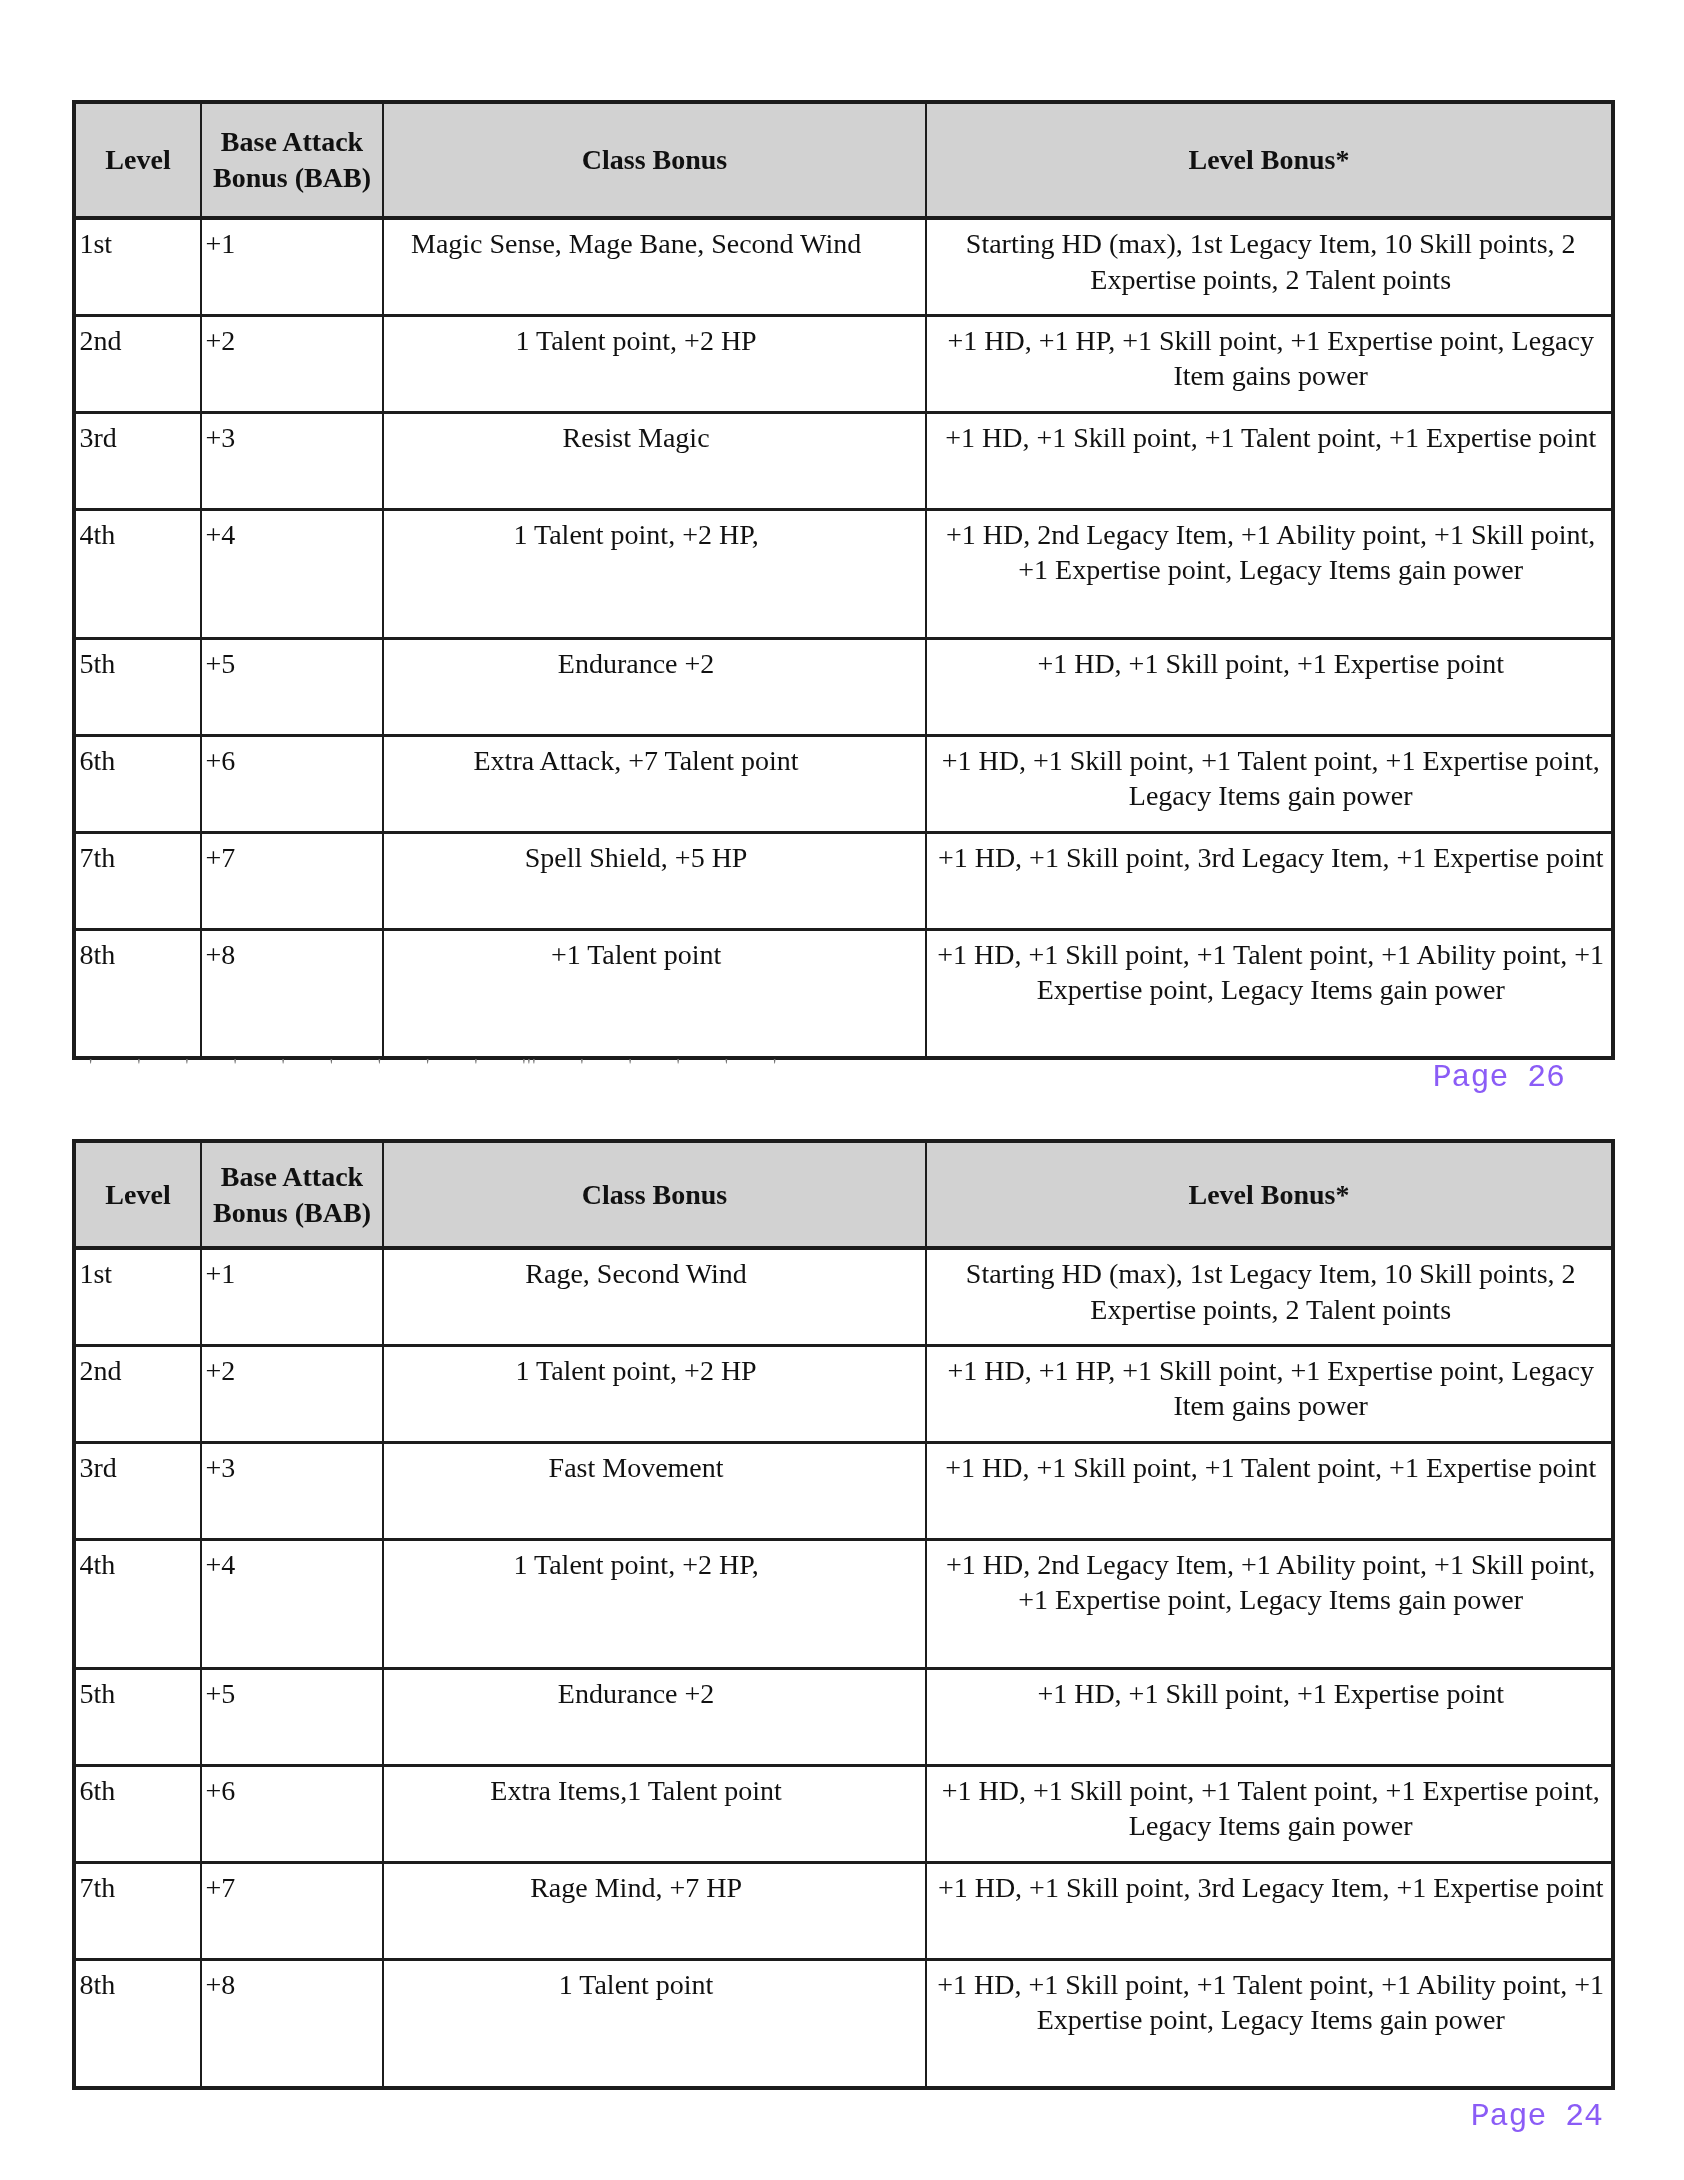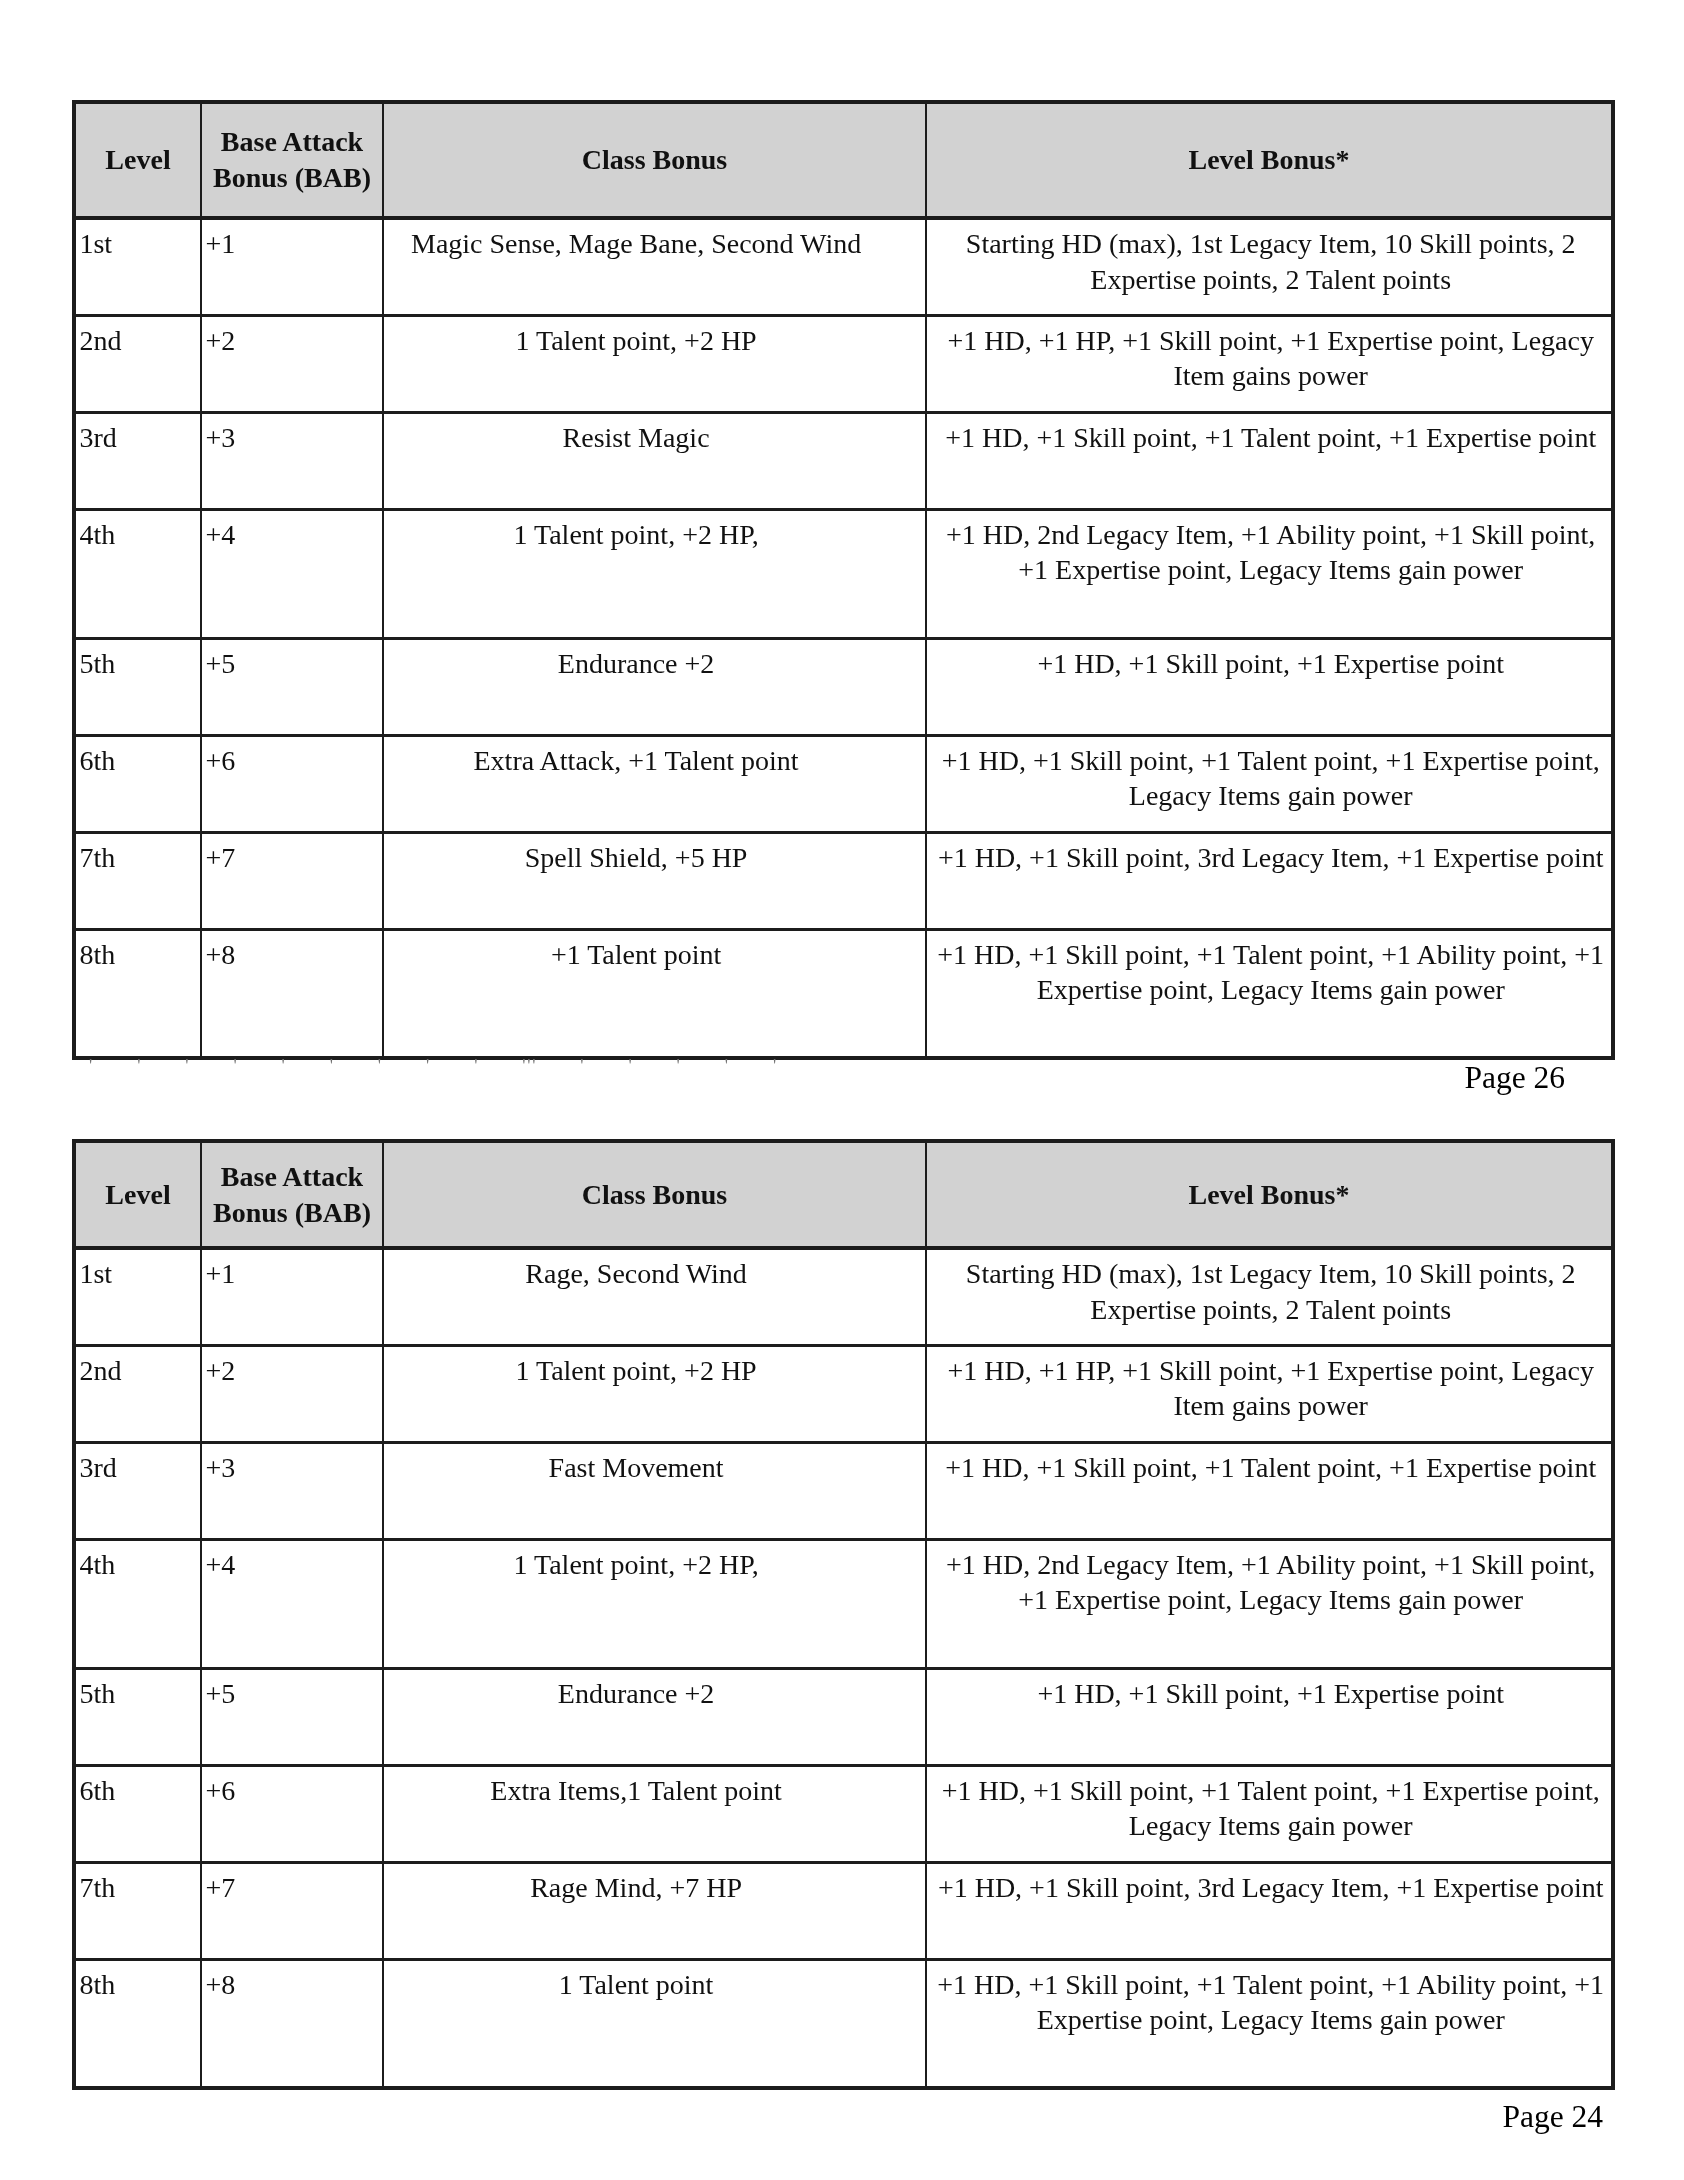--- a/index.html
+++ b/index.html
@@ -50,23 +50,23 @@
   }
   .class-table td.cell-center{padding-left:3.4px;padding-right:3.4px;}
   .class-table td.cell-class{text-align:center;padding-right:47px;}
   .class-table td.cell-bonus{text-align:center;padding-right:6.8px;}
   .t1 tr.hdr{height:116px;}
   .t2 tr.hdr{height:107px;}
   tr.row-std{height:97px;}
   tr.row-tall{height:129px;}
   .page-num{
     position:absolute;
-    font-family:Liberation Serif, serif;
+    font-family:Liberation Mono, monospace;
     font-size:31.5px;
-    color:#000000;
+    color:#8b5cf6;
     white-space:nowrap;
   }
   .page-num.p26{top:1060px;right:120px;}
   .page-num.p24{top:2099px;right:82px;margin-left:48px;}
   .clipped-line{
     position:absolute;
     top:1056px;
     left:89px;
     width:1175px;
     height:13.6px;
@@ -126,21 +126,21 @@
       </tr>
       <tr class="row-std">
         <td class="cell-center">5th</td>
         <td class="cell-center">+5</td>
         <td class="cell-class">Endurance +2</td>
         <td class="cell-bonus">+1 HD, +1 Skill point, +1 Expertise point</td>
       </tr>
       <tr class="row-std">
         <td class="cell-center">6th</td>
         <td class="cell-center">+6</td>
-        <td class="cell-class">Extra Attack, +1 Talent point</td>
+        <td class="cell-class">Extra Attack, +7 Talent point</td>
         <td class="cell-bonus">+1 HD, +1 Skill point, +1 Talent point, +1 Expertise point, Legacy Items gain power</td>
       </tr>
       <tr class="row-std">
         <td class="cell-center">7th</td>
         <td class="cell-center">+7</td>
         <td class="cell-class">Spell Shield, +5 HP</td>
         <td class="cell-bonus">+1 HD, +1 Skill point, 3rd Legacy Item, +1 Expertise point</td>
       </tr>
       <tr class="row-tall">
         <td class="cell-center">8th</td>

